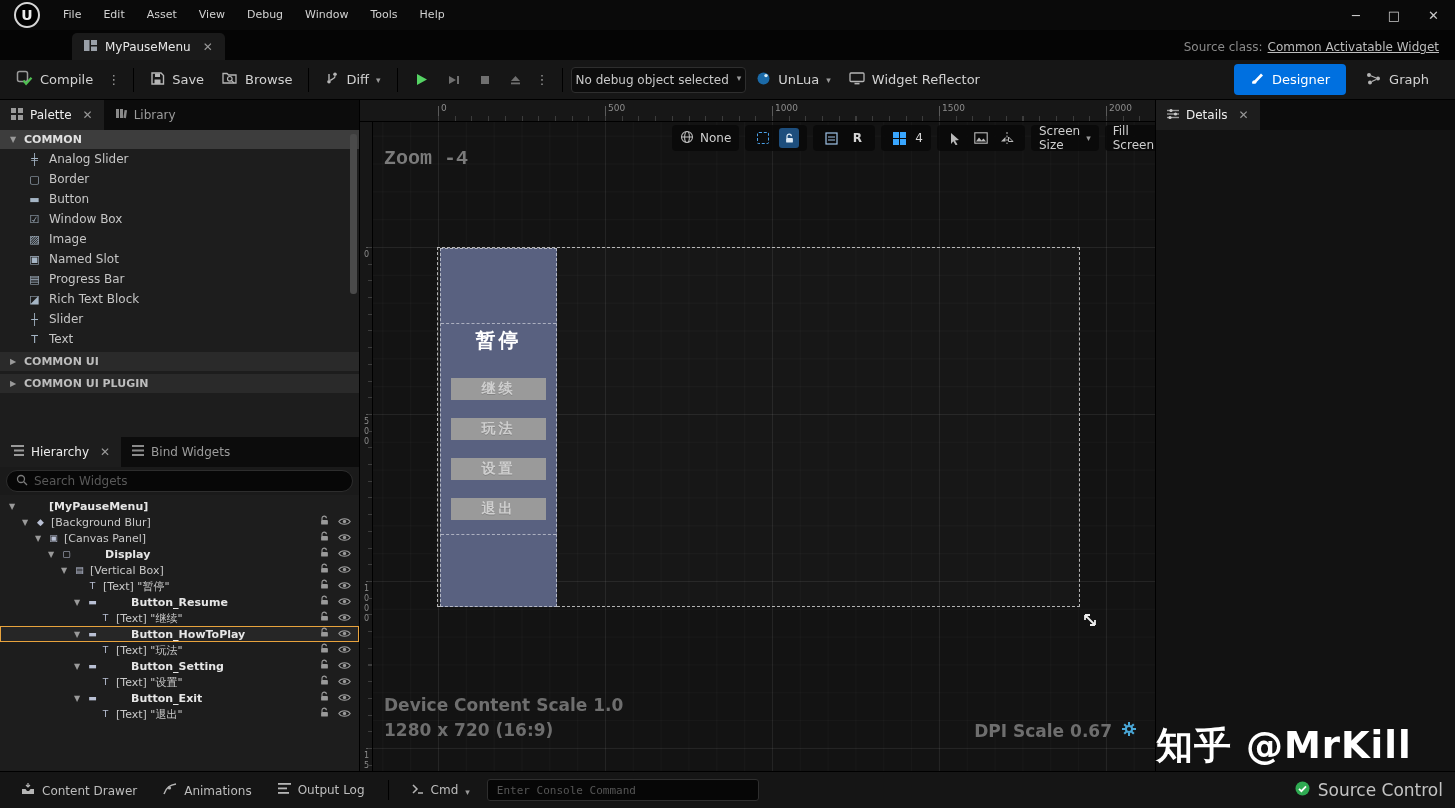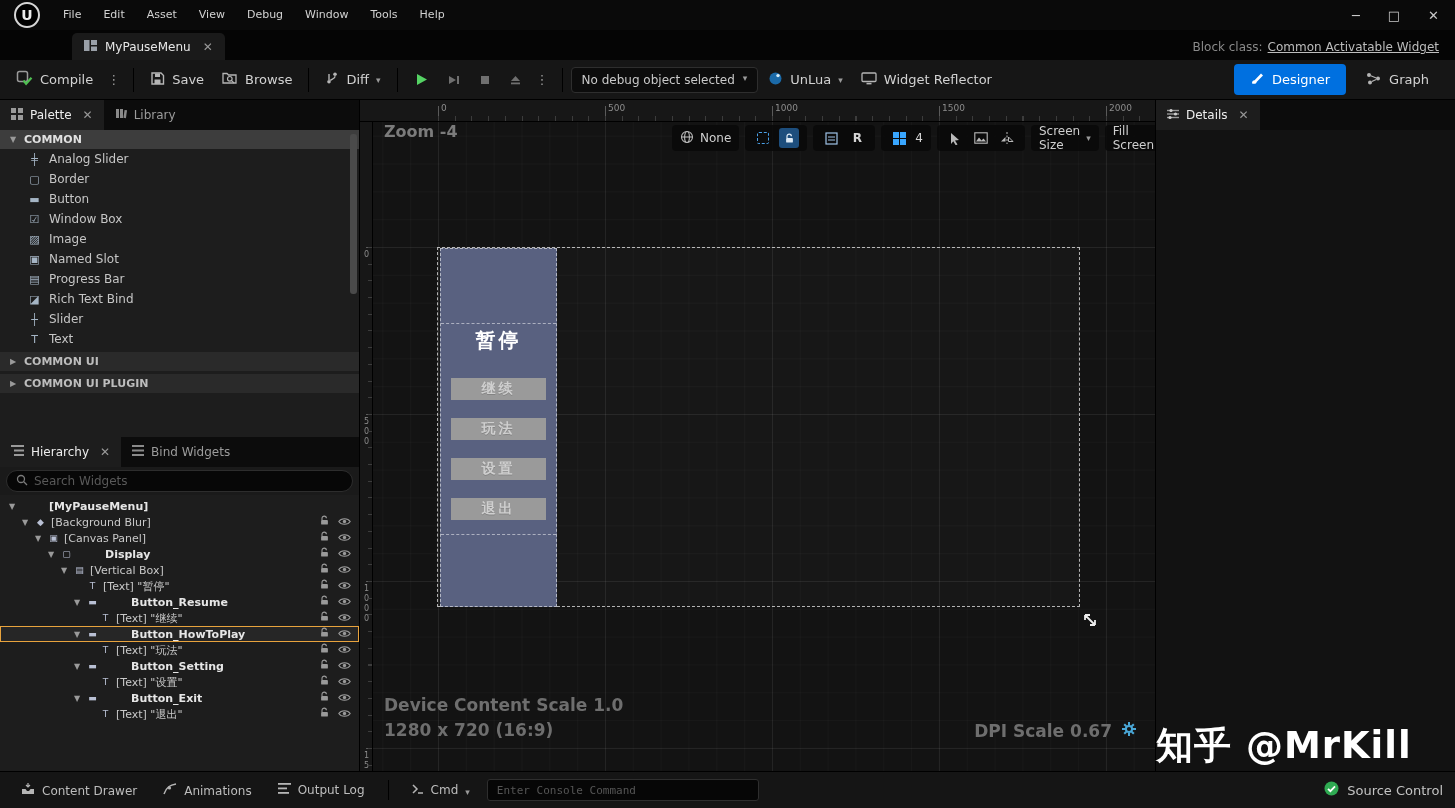--- a/index.html
+++ b/index.html
@@ -22,21 +22,21 @@
   .tab-close { color:#9a9a9a; font-size:12px; margin-left:4px; }
   .parent-class { margin-left:auto; padding-right:16px; padding-bottom:6px; color:#8a8a8a; font-size:12px; }
   .parent-class .value { color:#bdbdbd; text-decoration:underline; margin-left:5px; }
 
   
   .toolbar { height:40px; background:#161616; border-bottom:1px solid #000; display:flex; align-items:center; padding:0 8px; gap:2px; }
   .tb-btn { display:flex; align-items:center; gap:7px; padding:6px 8px; border-radius:4px; color:#d2d2d2; font-size:13px; white-space:nowrap; }
   .tb-dots { color:#9a9a9a; padding:0 4px; font-size:13px; letter-spacing:1px; }
   .tb-sep { width:1px; height:24px; background:#000; margin:0 6px; }
   .caret { font-size:9px; color:#9a9a9a; }
-  .debug-box { background:#0c0c0c; border:1px solid #2e2e2e; border-radius:4px; padding:5px 10px;
+  .debug-box { background:#0c0c0c; border:1px solid #2e2e2e; border-radius:4px; padding:5px 4px;
     display:flex; align-items:flex-start; gap:8px; color:#c9c9c9; font-size:12px; }
   .toolbar-right { margin-left:auto; display:flex; align-items:center; gap:10px; padding-right:8px; }
   .designer-btn { background:var(--accent-blue,#0070e0); color:#fff; border-radius:4px; padding:7px 16px;
     display:flex; align-items:center; gap:8px; font-size:13px; }
   .graph-btn { display:flex; align-items:center; gap:8px; padding:7px 10px; color:#d2d2d2; font-size:13px; }
 
   
   .main { display:flex; height:671px; }
   .left-col { width:360px; display:flex; flex-direction:column; background:#141414; border-right:1px solid #000; }
   .panel { display:flex; flex-direction:column; overflow:hidden; }
@@ -82,21 +82,21 @@
 
   .viewport { position:absolute; left:13px; top:22px; right:0; bottom:0; background-color:#131313;
     background-image:
       linear-gradient(rgba(255,255,255,0.05) 1px,transparent 1px),
       linear-gradient(90deg,rgba(255,255,255,0.05) 1px,transparent 1px),
       linear-gradient(rgba(255,255,255,0.022) 1px,transparent 1px),
       linear-gradient(90deg,rgba(255,255,255,0.022) 1px,transparent 1px);
     background-size:167px 167px,167px 167px,27.833px 27.833px,27.833px 27.833px;
     background-position:65px 125px,65px 125px,65px 125px,65px 125px; }
 
-  .zoom-label { position:absolute; left:11px; top:0; color:#7b7b7b; font-weight:bold; font-size:16px; }
+  .zoom-label { position:absolute; left:11px; top:25px; color:#7b7b7b; font-weight:bold; font-size:20px;font-family:Liberation Mono, monospace; }
 
   .cv-toolbar { position:absolute; left:299px; top:3px; display:flex; gap:6px; align-items:center; z-index:5; }
   .pill { display:flex; align-items:center; gap:6px; background:rgba(9,9,9,0.88); border-radius:4px; height:26px; padding:0 8px; color:#cfcfcf; font-size:12px; }
   .icon-btn { display:flex; align-items:center; justify-content:center; width:20px; height:20px; border-radius:3px; }
   .icon-btn.blue { background:#1d4e7d; }
   .dash-box { width:12px; height:12px; border:1px dashed #4aa0e8; border-radius:2px; }
   .cv-num { color:#d6d6d6; }
 
   .selection { position:absolute; left:64px; top:125px; width:643px; height:360px;
     border:1px dashed rgba(232,232,232,0.75); background:rgba(255,255,255,0.018); }
@@ -117,21 +117,21 @@
   .details-panel { width:300px; display:flex; flex-direction:column; background:#111; border-left:1px solid #000; }
   .details-body { flex:1; background:#121212; }
 
   
   .statusbar { height:37px; background:#151515; border-top:1px solid #000; display:flex; align-items:center; padding:0 12px; gap:8px; }
   .sb-btn { display:flex; align-items:flex-end; gap:7px; color:#bdbdbd; font-size:12px; padding:5px 9px; border-radius:4px; }
   .sb-sep { width:1px; height:20px; background:#000; margin:0 6px; }
   .console-input { width:272px; height:22px; background:#060606; border:1px solid #2e2e2e; border-radius:3px;
     color:#8a8a8a; font-size:11px; padding:0 9px; font-family:"DejaVu Sans Mono","Liberation Mono",monospace; outline:0; }
   .console-input::placeholder { color:#565656; }
-  .sb-right { margin-left:auto; display:flex; align-items:center; gap:8px; color:#c3c3c3; font-size:13px; }
+  .sb-right { margin-left:auto; display:flex; align-items:center; gap:8px; color:#c3c3c3; font-size:17px; }
 
   .watermark { position:absolute; left:1156px; top:721px; z-index:50; color:#fff; font-size:37px; font-weight:bold; letter-spacing:1px; white-space:nowrap; }
 </style>
 </head>
 <body>
 
 <div class="titlebar">
   <div class="logo">
       <span>U</span>
     </div>
@@ -163,21 +163,21 @@
   <div class="asset-tab">
     <span><svg width="13" height="11" viewBox="0 0 13 11">
           <rect x="0" y="0" width="5.5" height="11" fill="#9aa0a8"></rect>
           <rect x="7" y="0" width="6" height="5" fill="#9aa0a8"></rect>
           <rect x="7" y="6.5" width="6" height="4.5" fill="#9aa0a8"></rect>
         </svg></span>
     <span>MyPauseMenu</span>
     <span class="tab-close">✕</span>
   </div>
   <div class="parent-class">
-    <span>Block class:</span><span class="value">Common Activatable Widget</span>
+    <span>Source class:</span><span class="value">Common Activatable Widget</span>
   </div>
 </div>
 
 <div class="toolbar">
   <div class="tb-btn">
     <span><svg width="17" height="16" viewBox="0 0 17 16">
           <rect x="1.5" y="1.5" width="10" height="10" rx="2" fill="none" stroke="#9a9a9a" stroke-width="1.5"></rect>
           <path d="M7.5 10.5l2.6 3.2 5.4-6" fill="none" stroke="#4fbf52" stroke-width="2.2"></path>
         </svg></span>
     <span>Compile</span>
@@ -335,21 +335,21 @@
     <span>Named Slot</span>
   </div>
 
   <div class="prow">
     <span class="pglyph">▤</span>
     <span>Progress Bar</span>
   </div>
 
   <div class="prow">
     <span class="pglyph">◪</span>
-    <span>Rich Text Bind</span>
+    <span>Rich Text Block</span>
   </div>
 
   <div class="prow">
     <span class="pglyph">┼</span>
     <span>Slider</span>
   </div>
 
   <div class="prow">
     <span class="pglyph">T</span>
     <span>Text</span>

